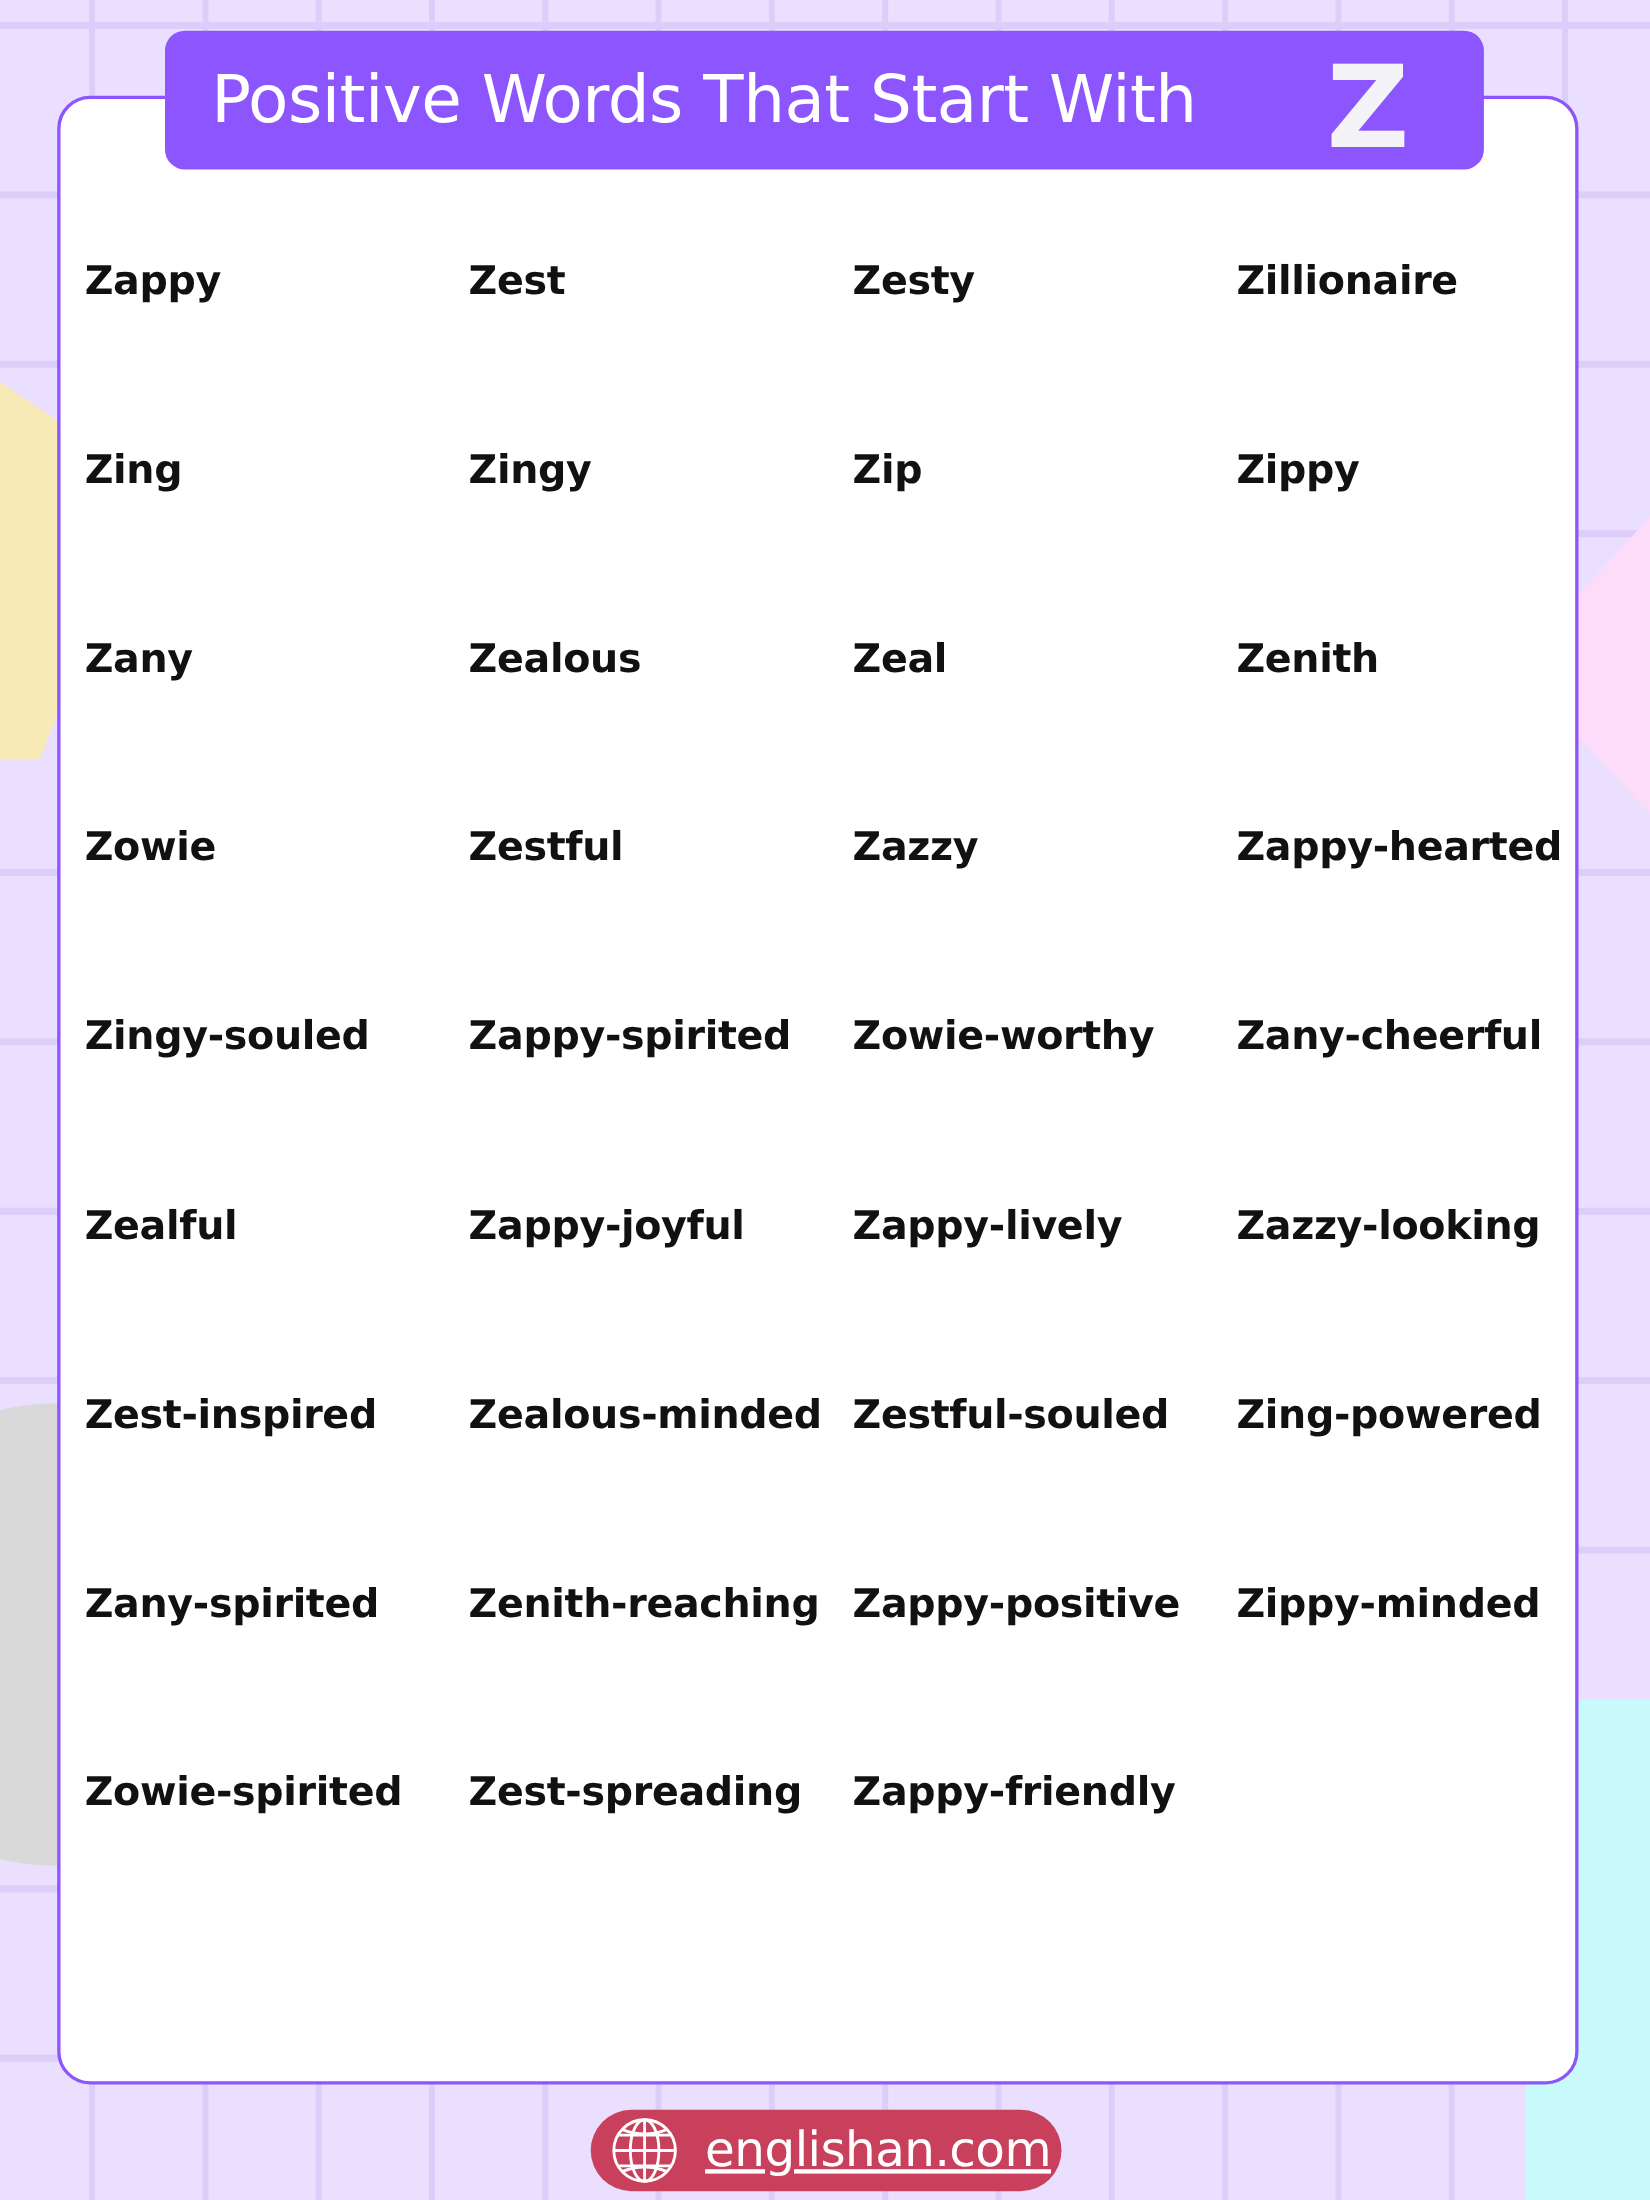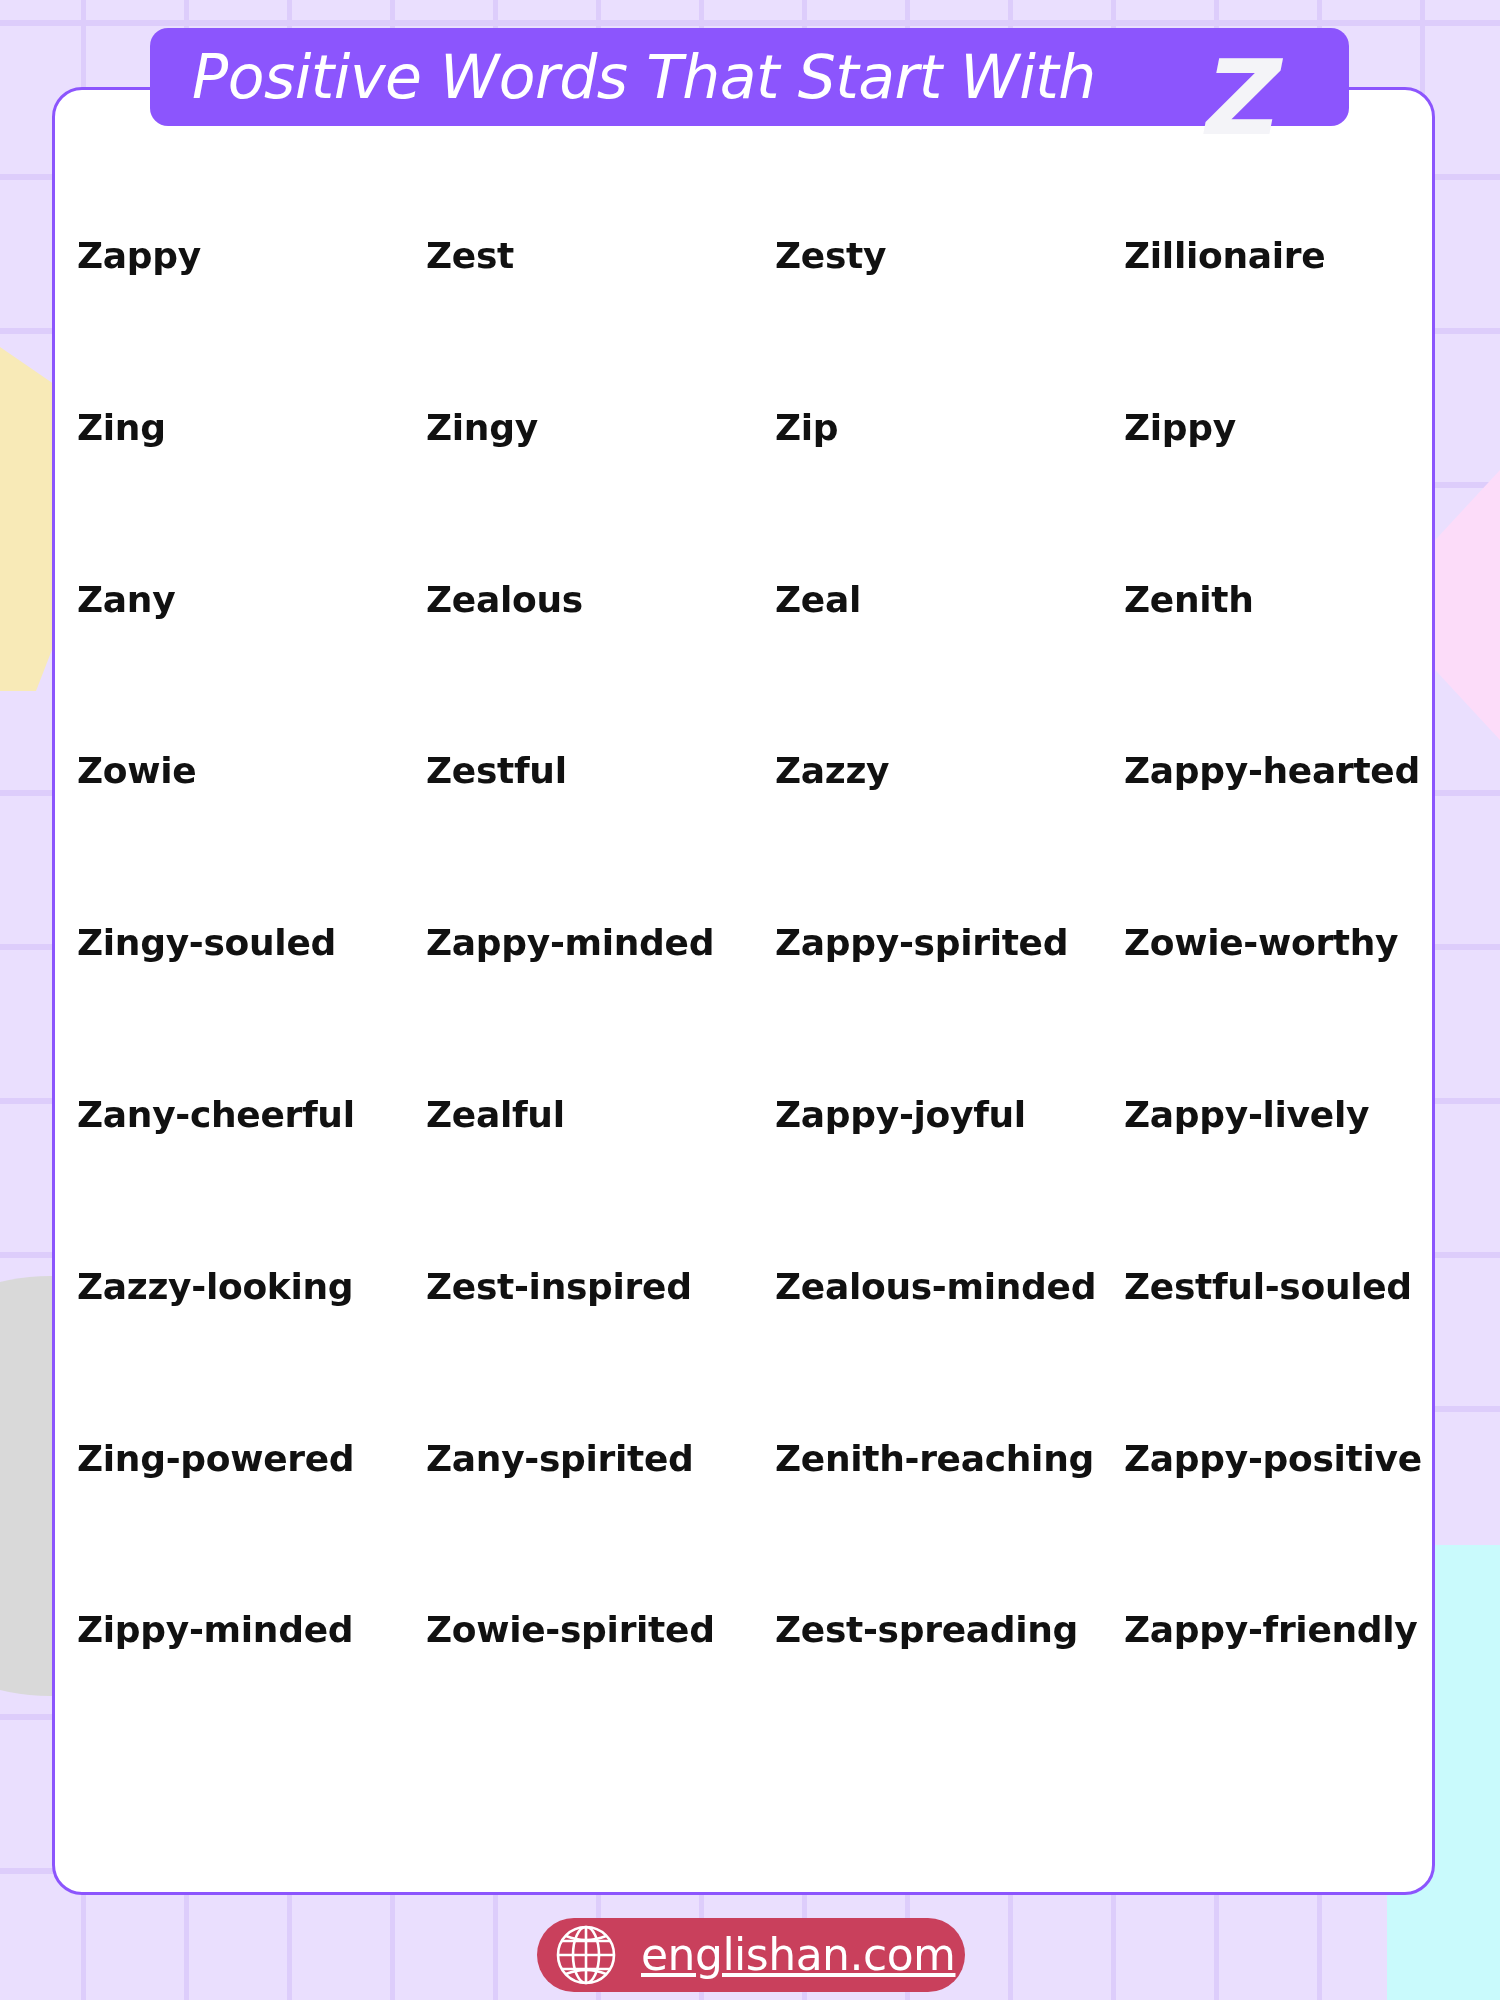--- a/index.html
+++ b/index.html
@@ -28,24 +28,24 @@
   }
   .deco-cyan {
     left: 1387px; top: 1545px; width: 113px; height: 455px; background: #C9FAFC;
   }
   .card {
     position: absolute; left: 52px; top: 87px; width: 1383px; height: 1808px;
     box-sizing: border-box; background: #FFFFFF;
     border: 3px solid #8C55FD; border-radius: 30px;
   }
   .title-bar {
-    position: absolute; left: 150px; top: 28px; width: 1199px; height: 98px;
+    position: absolute; left: 150px; top: 28px; width: 1199px; height: 126px;
     background: #8C55FD; border-radius: 18px;
     display: flex; align-items: center;
-    box-sizing: border-box; padding-left: 42px; font-style: italic;
+    box-sizing: border-box; padding-left: 42px;
   }
   .title-text {
     color: #FFFFFF; font-family: "DejaVu Sans", sans-serif;
     font-size: 60px; font-weight: normal; letter-spacing: -0.5px;
     white-space: nowrap; line-height: 1;
   }
   .title-letter {
     position: absolute; left: 1056px; top: 18px;
     color: #F4F4F8; font-family: "DejaVu Sans", sans-serif;
     font-size: 104px; font-weight: bold; line-height: 1;
@@ -101,21 +101,20 @@
   <span class="word">Zealous</span>
   <span class="word">Zeal</span>
   <span class="word">Zenith</span>
 
   <span class="word">Zowie</span>
   <span class="word">Zestful</span>
   <span class="word">Zazzy</span>
 
   <span class="word">Zappy-hearted</span>
   <span class="word">Zingy-souled</span>
-  <span class="word">Zappy-minded</span>
 
   <span class="word">Zappy-spirited</span>
   <span class="word">Zowie-worthy</span>
   <span class="word">Zany-cheerful</span>
 
   <span class="word">Zealful</span>
   <span class="word">Zappy-joyful</span>
   <span class="word">Zappy-lively</span>
 
   <span class="word">Zazzy-looking</span>

